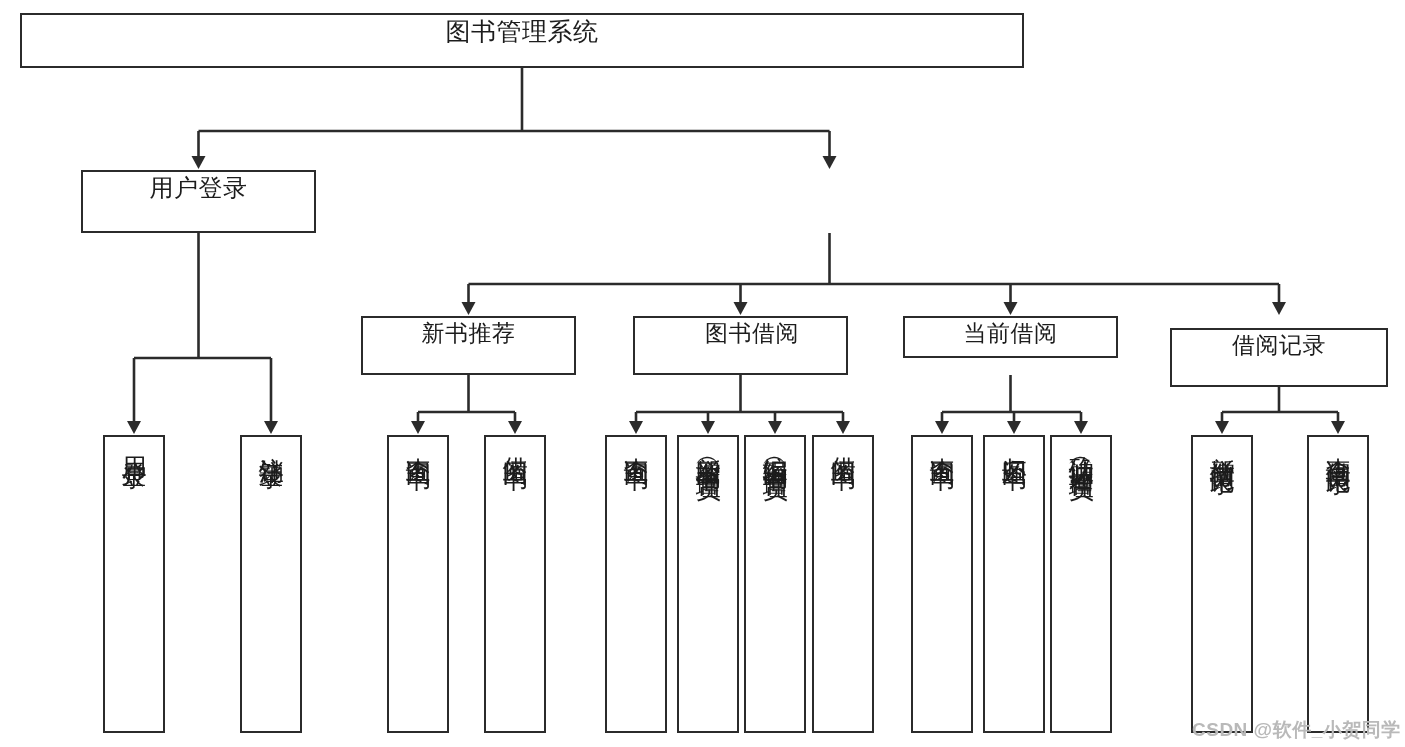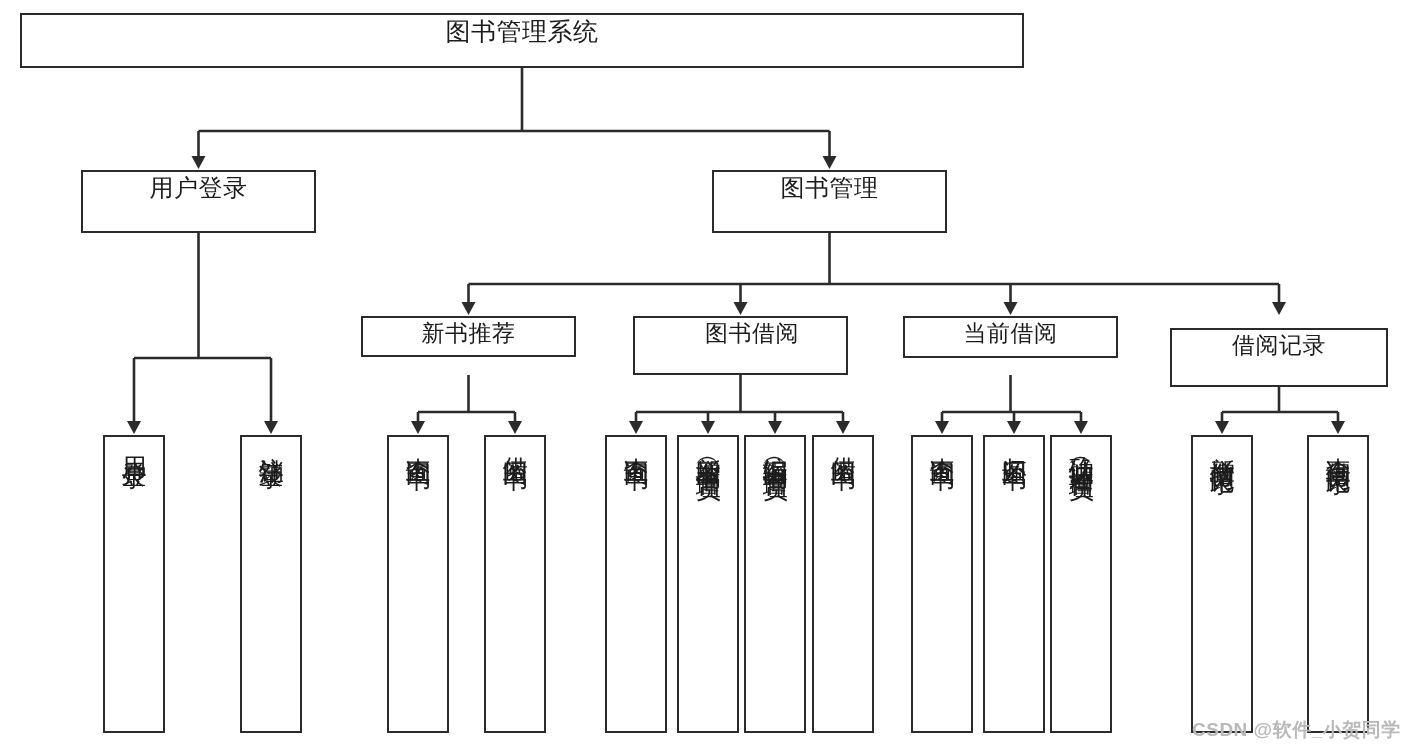--- a/index.html
+++ b/index.html
@@ -128,25 +128,22 @@
       </g>
   </svg>
 
   <div class="node-box level-root" style="left:20px; top:13px; width:1004px; height:55px;">
     <span class="node-label">图书管理系统</span>
   </div>
 
   <div class="node-box level-2" style="left:81px; top:170px; width:235px; height:63px;">
     <span class="node-label">用户登录</span>
   </div>
-  <div class="node-box level-2" style="left:712px; top:170px; width:235px; height:63px;">
-    <span class="node-label">图书管理</span>
-  </div>
 
-  <div class="node-box level-3" style="left:361px; top:316px; width:215px; height:41px;">
+  <div class="node-box level-3" style="left:361px; top:316px; width:215px; height:59px;">
     <span class="node-label">新书推荐</span>
   </div>
   <div class="node-box level-3" style="left:633px; top:316px; width:215px; height:59px;padding-left:23px;">
     <span class="node-label">图书借阅</span>
   </div>
   <div class="node-box level-3" style="left:903px; top:316px; width:215px; height:42px;">
     <span class="node-label">当前借阅</span>
   </div>
   <div class="node-box level-3" style="left:1170px; top:328px; width:218px; height:59px;">
     <span class="node-label">借阅记录</span>

